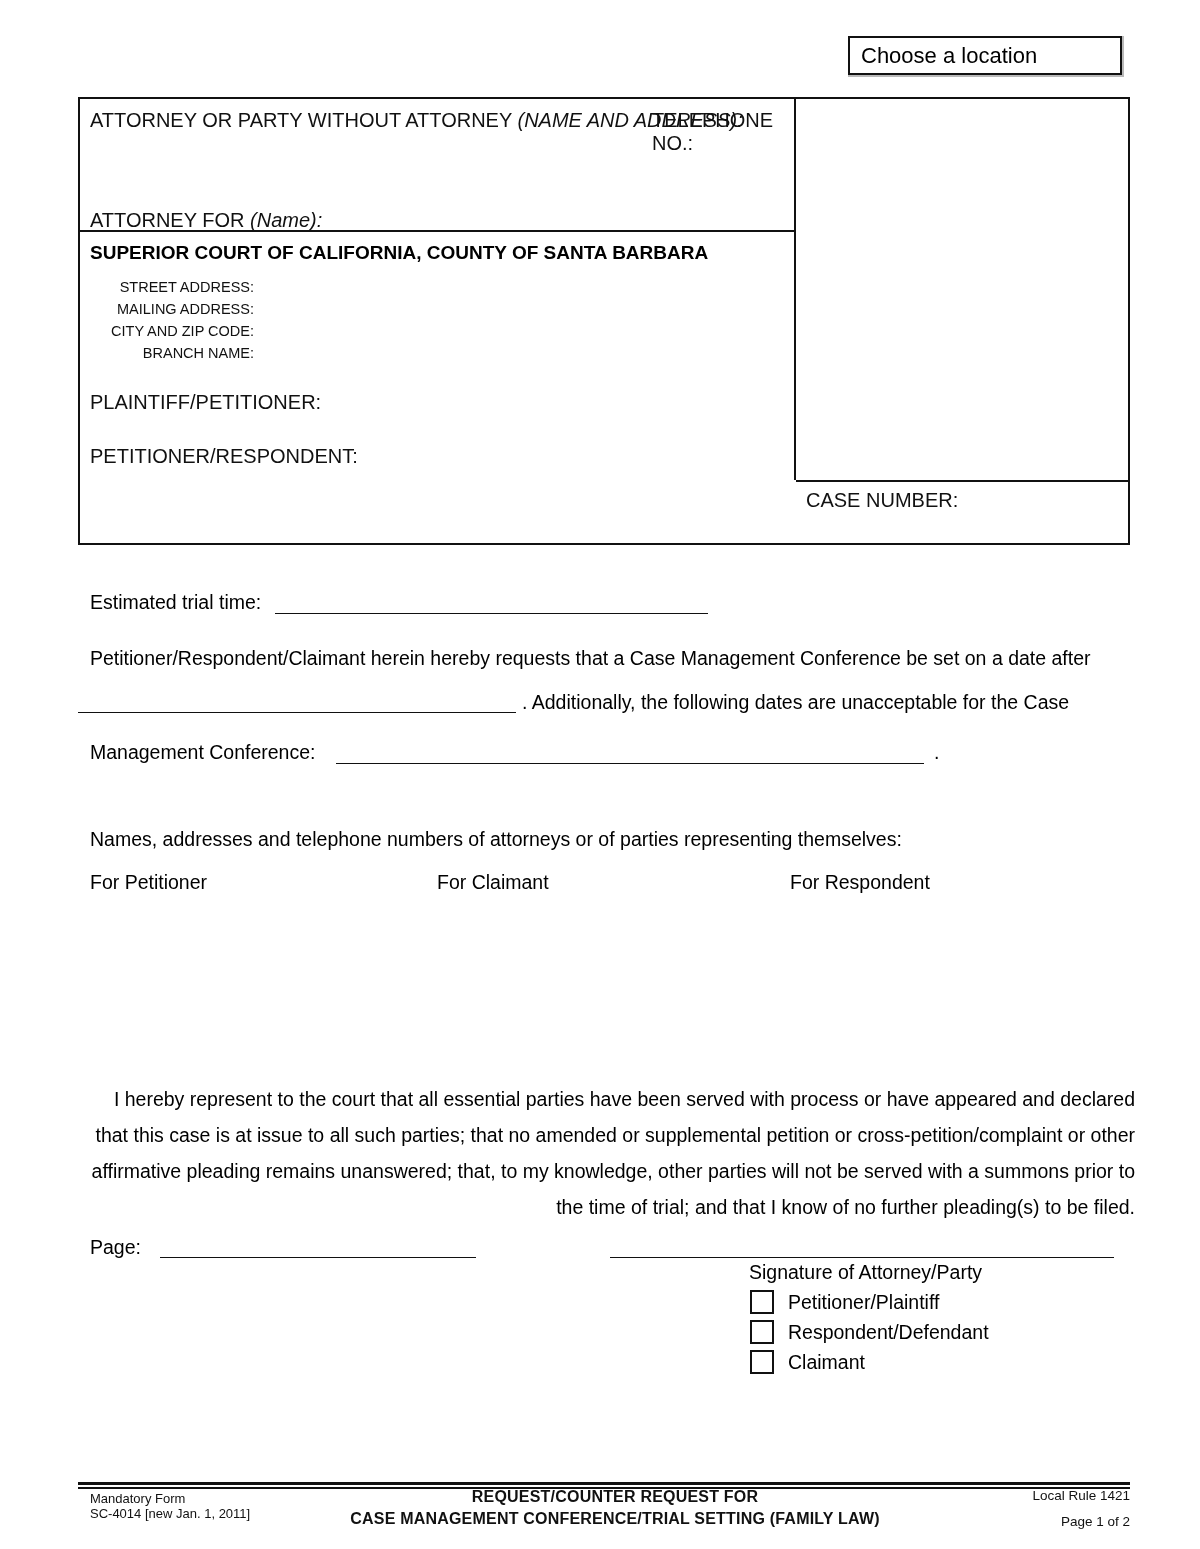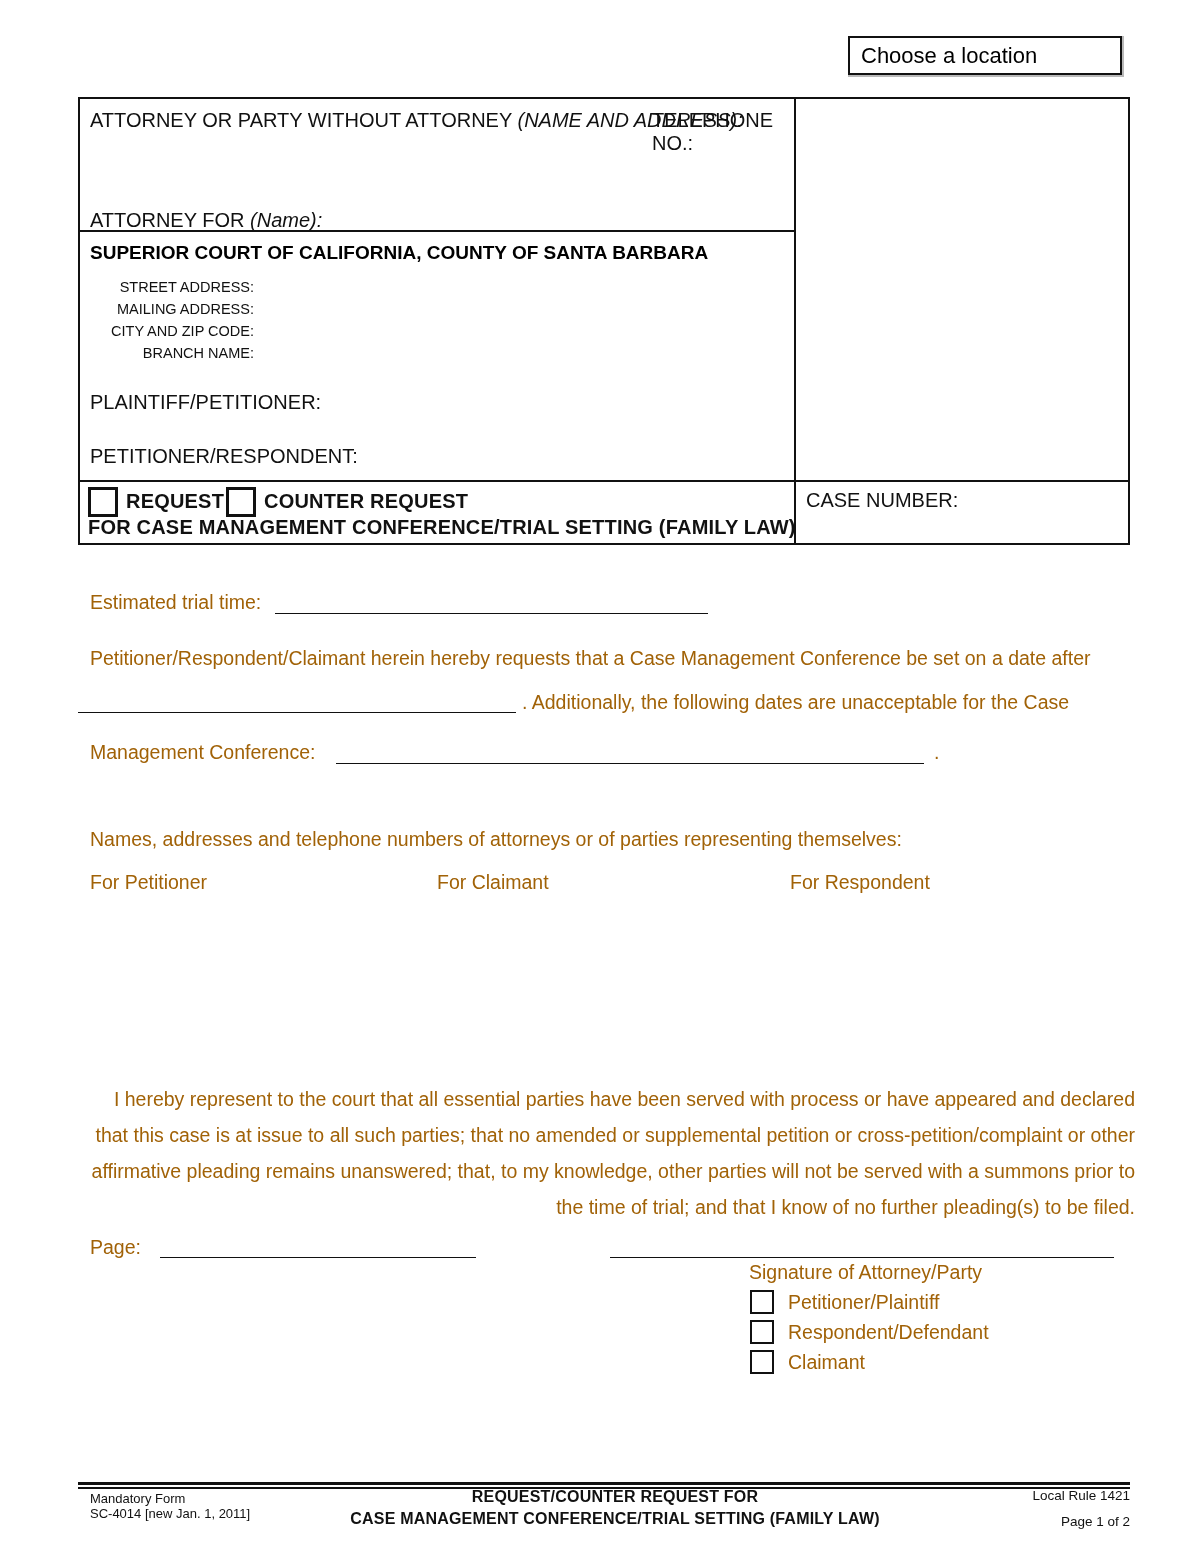--- a/index.html
+++ b/index.html
@@ -57,21 +57,21 @@
   .checkbox-lg {
     position: absolute; width: 30px; height: 30px;
     border: 3px solid #111; background: #fff; cursor: pointer;
   }
   .checkbox-sm {
     position: absolute; width: 24px; height: 24px;
     border: 2px solid #111; background: #fff; cursor: pointer;
   }
 
   
-  .body-txt { font-size: 19.5px; color: #a16207; }
+  .body-txt { font-size: 19.5px; color: #000000; }
   .blank-line { position: absolute; height: 0; border-top: 1.5px solid #111; cursor: text; }
   .declaration { line-height: 36px; text-align: right; }
 
   
   .rule { position: absolute; left: 78px; width: 1052px; background: #111; }
   .foot-sm { font-size: 13px; color: #111; }
   .foot-ctr { position: absolute; left: 150px; width: 930px; text-align: center; font-weight: bold; font-size: 16px; color: #111; letter-spacing: 0.2px; }
   .foot-rt  { position: absolute; left: 930px; width: 200px; text-align: right; font-size: 13.5px; color: #111; }
   .nowrap { white-space: nowrap; }
 </style>
@@ -100,27 +100,20 @@
         <div>CITY AND ZIP CODE:</div>
         <div>BRANCH NAME:</div>
       </div>
     </div>
 
     <div class="cell c-parties">
       <span class="abs lbl" style="left:10px; top:16px;">PLAINTIFF/PETITIONER:</span>
       <span class="abs lbl" style="left:10px; top:70px;">PETITIONER/RESPONDENT:</span>
     </div>
 
-    <div class="cell c-title">
-      <div class="checkbox-lg" style="left:8px; top:5px;"></div>
-      <span class="abs title-bold" style="left:46px; top:8px;">REQUEST</span>
-      <div class="checkbox-lg" style="left:146px; top:5px;"></div>
-      <span class="abs title-bold" style="left:184px; top:8px;">COUNTER REQUEST</span>
-      <span class="abs title-bold nowrap" style="left:8px; top:34px;">FOR CASE MANAGEMENT CONFERENCE/TRIAL SETTING (FAMILY LAW)</span>
-    </div>
 
 
     <div class="cell c-casenum">
       <span class="abs lbl" style="left:10px; top:7px;">CASE NUMBER:</span>
     </div>
   </div>
 
   <span class="abs body-txt" style="left:90px; top:591px;">Estimated trial time:</span>
   <div class="blank-line" style="left:275px; top:613px; width:433px;"></div>
 

